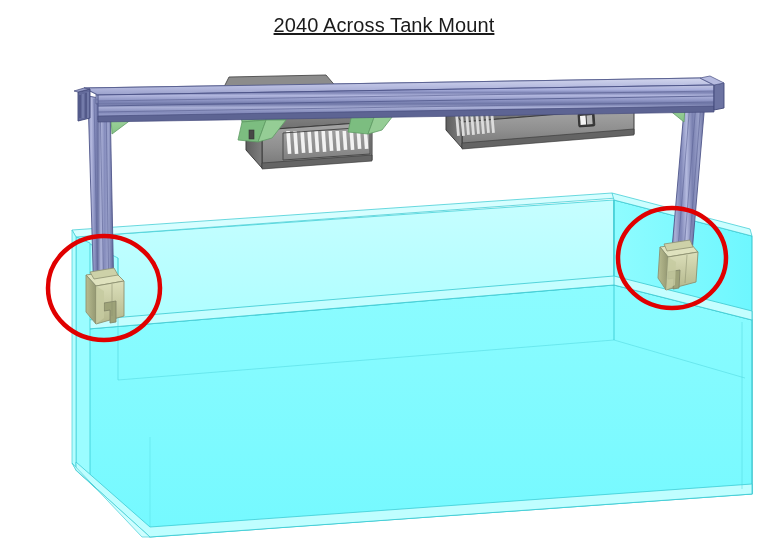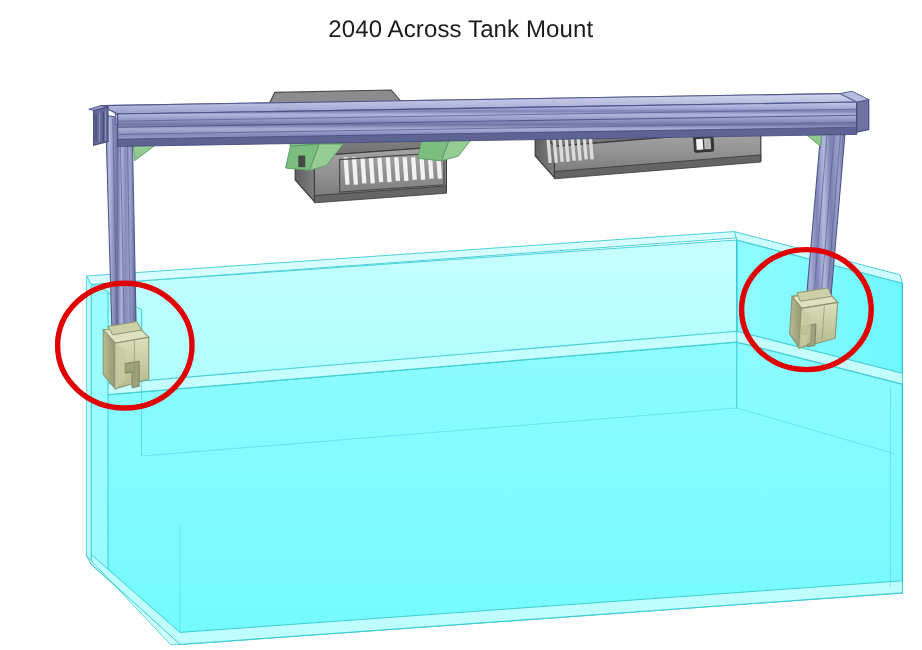--- a/index.html
+++ b/index.html
@@ -26,20 +26,21 @@
     left: 0;
     top: 14px;
     width: 768px;
     text-align: center;
     font-family: "Liberation Sans", sans-serif;
     font-size: 20px;
     font-weight: 400;
     color: #1b1b1b;
     letter-spacing: 0.1px;
     white-space: nowrap;
+    text-decoration: underline;
   }
   #scene-svg {
     position: absolute;
     left: 0;
     top: 0;
     width: 768px;
     height: 542px;
     display: block;
   }
 </style>

